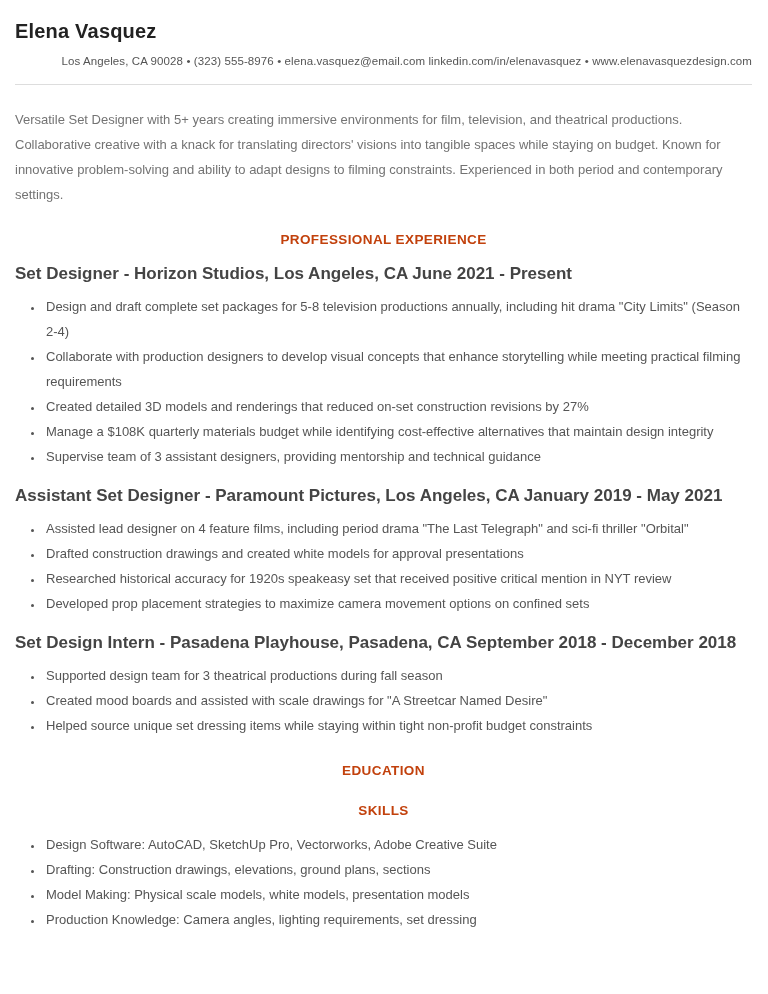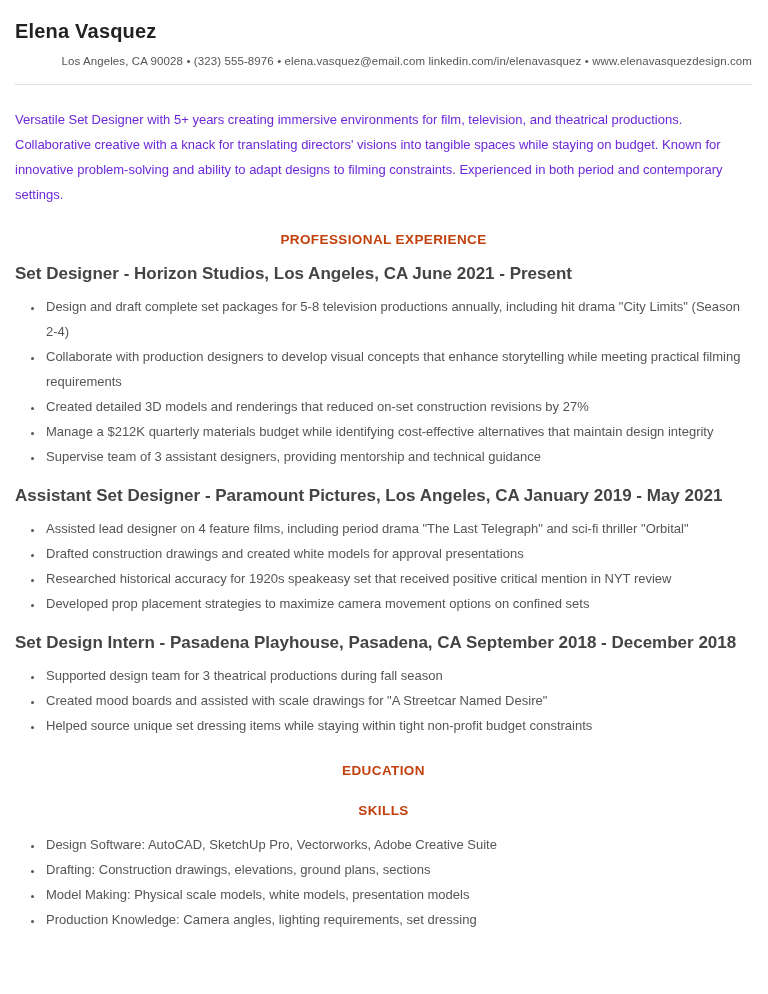--- a/index.html
+++ b/index.html
@@ -34,21 +34,21 @@
     text-align: right;
   }
   hr.divider {
     border: none;
     border-top: 1px solid #dddddd;
     margin: 17px 0 0 0;
   }
   .summary {
     font-size: 13px;
     line-height: 25px;
-    color: #6d28d9;
+    color: #737373;
     margin: 22px 0 12px 0;
   }
   .section-heading {
     font-size: 13.5px;
     font-weight: bold;
     color: #c2410c;
     letter-spacing: 0.4px;
     margin: 25px 0 0 0;
     text-align: center;
   }
@@ -100,21 +100,21 @@
 
   <section>
     <h2 class="section-heading">PROFESSIONAL EXPERIENCE</h2>
 
     <div>
       <h3 class="job-title">Set Designer - Horizon Studios, Los Angeles, CA June 2021 - Present</h3>
       <ul class="bullets">
           <li>Design and draft complete set packages for 5-8 television productions annually, including hit drama "City Limits" (Season 2-4)</li>
           <li>Collaborate with production designers to develop visual concepts that enhance storytelling while meeting practical filming requirements</li>
           <li>Created detailed 3D models and renderings that reduced on-set construction revisions by 27%</li>
-          <li>Manage a $212K quarterly materials budget while identifying cost-effective alternatives that maintain design integrity</li>
+          <li>Manage a $108K quarterly materials budget while identifying cost-effective alternatives that maintain design integrity</li>
           <li>Supervise team of 3 assistant designers, providing mentorship and technical guidance</li>
         </ul>
     </div>
 
     <div>
       <h3 class="job-title">Assistant Set Designer - Paramount Pictures, Los Angeles, CA January 2019 - May 2021</h3>
       <ul class="bullets">
           <li>Assisted lead designer on 4 feature films, including period drama "The Last Telegraph" and sci-fi thriller "Orbital"</li>
           <li>Drafted construction drawings and created white models for approval presentations</li>
           <li>Researched historical accuracy for 1920s speakeasy set that received positive critical mention in NYT review</li>

